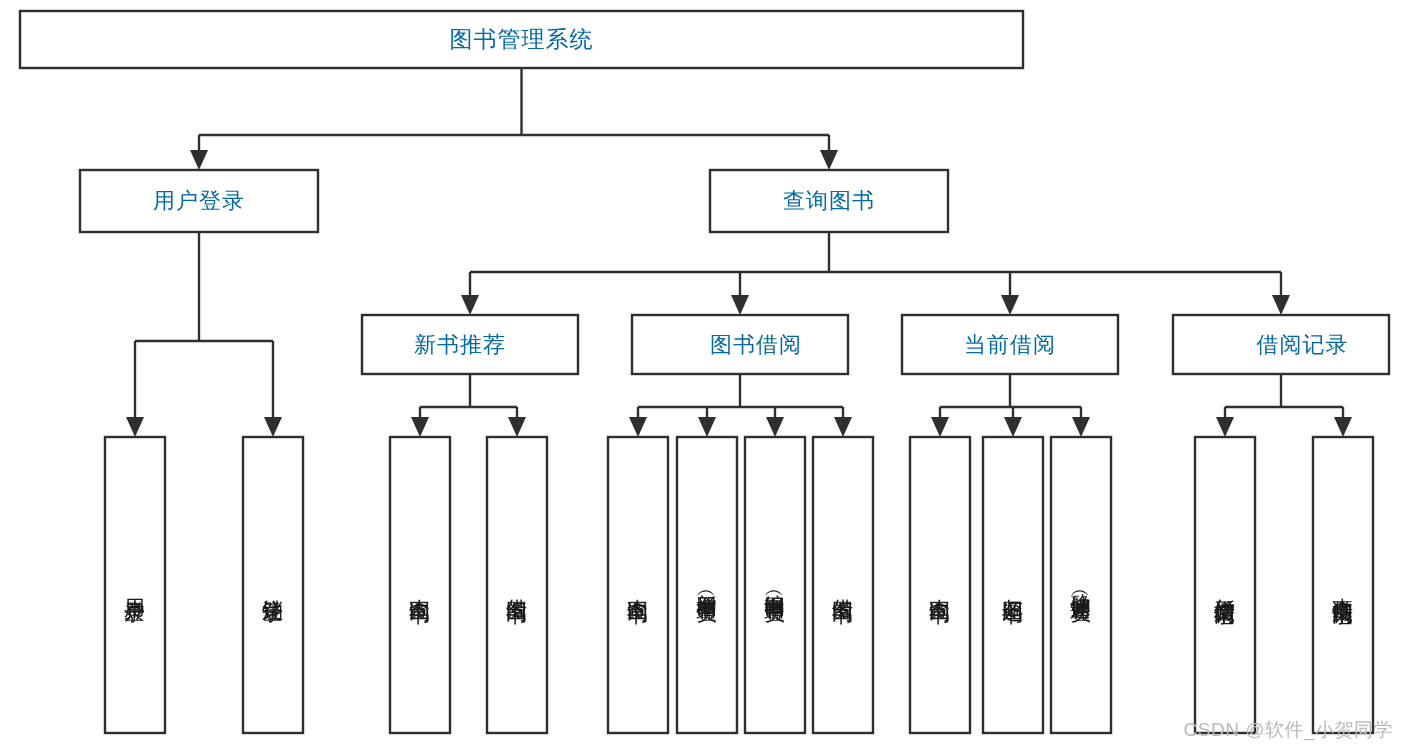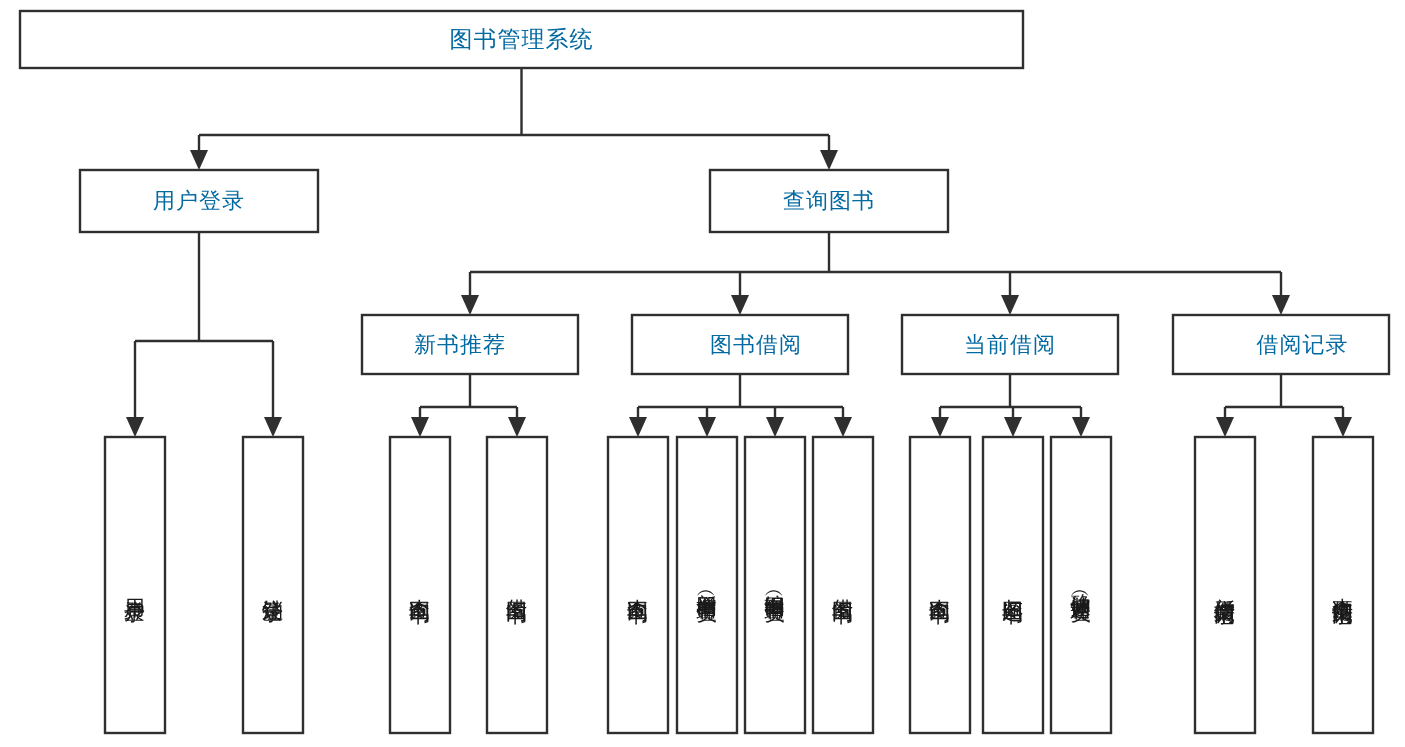--- a/index.html
+++ b/index.html
@@ -172,14 +172,15 @@
       <div class="vertical-text-wrap" style="left: 677px; top: 437px; width: 60px; height: 296px; font-size: 20px;">新增图书（管理员）</div>
       <div class="vertical-text-wrap" style="left: 745px; top: 437px; width: 60px; height: 296px; font-size: 20px;">编辑图书（管理员）</div>
       <div class="vertical-text-wrap" style="left: 813px; top: 437px; width: 60px; height: 296px; font-size: 21px;">借阅图书</div>
       <div class="vertical-text-wrap" style="left: 910px; top: 437px; width: 60px; height: 296px; font-size: 21px;">查询图书</div>
       <div class="vertical-text-wrap" style="left: 983px; top: 437px; width: 60px; height: 296px; font-size: 21px;">归还图书</div>
       <div class="vertical-text-wrap" style="left: 1051px; top: 437px; width: 60px; height: 296px; font-size: 20px;">确认归还（管理员）</div>
       <div class="vertical-text-wrap" style="left: 1195px; top: 437px; width: 60px; height: 296px; font-size: 21px;">新增借阅记录</div>
       <div class="vertical-text-wrap" style="left: 1313px; top: 437px; width: 60px; height: 296px; font-size: 21px;">查询借阅记录</div>
     </div>
 
+  <div id="watermark">CSDN @软件_小贺同学</div>
 
 </div>
 
 </body></html>

